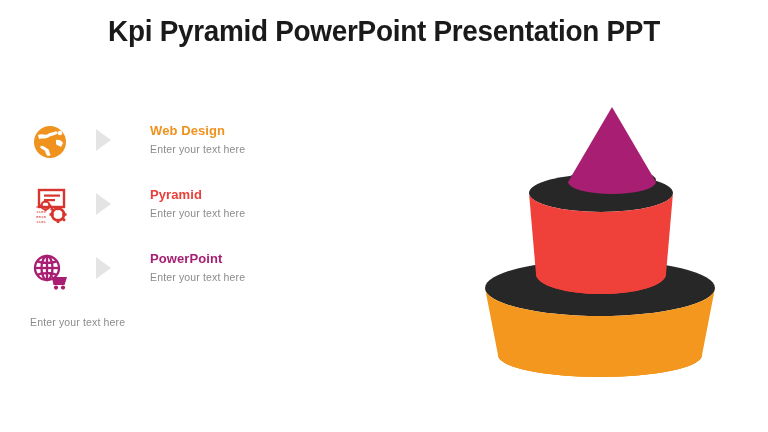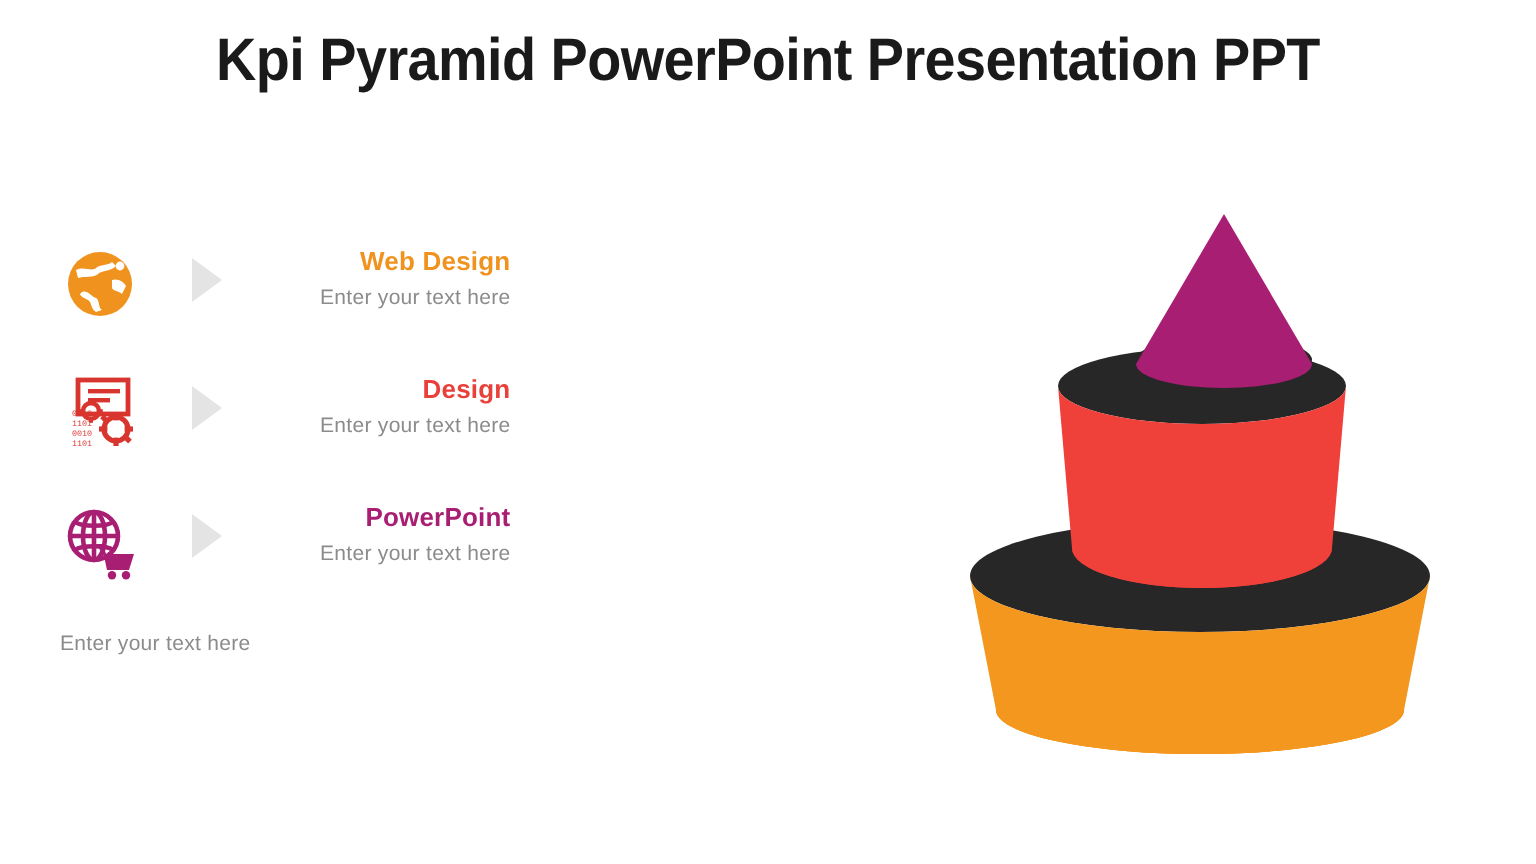--- a/index.html
+++ b/index.html
@@ -52,23 +52,22 @@
   }
   .row-arrow {
     position: absolute;
     left: 66px;
     top: 8px;
     width: 22px;
     height: 28px;
   }
   .row-text {
     position: absolute;
-    left: 134px;
+    left: 124px;
     top: 5px;
-    text-align: right;
   }
   .row-title {
     font-size: 13px;
     font-weight: bold;
     line-height: 16px;
     letter-spacing: 0.1px;
   }
   .row-sub {
     font-size: 10.5px;
     color: #8b8b8b;
@@ -159,21 +158,21 @@
             <rect x="34.2" y="33.2" width="2.6" height="4.2" transform="rotate(-45 35.5 35.3)"></rect>
           </g>
         </svg>
       </span>
       <span class="row-arrow">
         <svg viewBox="0 0 22 28" width="22" height="28" aria-hidden="true">
           <polygon points="4,3 19,14 4,25" fill="#E4E4E4"></polygon>
         </svg>
       </span>
       <div class="row-text">
-        <div class="row-title" style="color:#E8403A">Design</div>
+        <div class="row-title" style="color:#E8403A">Pyramid</div>
         <div class="row-sub">Enter your text here</div>
       </div>
     </div>
 
     <div class="row">
       <span class="row-icon">
         <svg viewBox="0 0 44 44" width="44" height="44" aria-hidden="true">
           <g fill="none" stroke="#A81E72" stroke-width="2.3">
             <circle cx="19" cy="20" r="12"></circle>
             <ellipse cx="19" cy="20" rx="5.5" ry="12"></ellipse>

